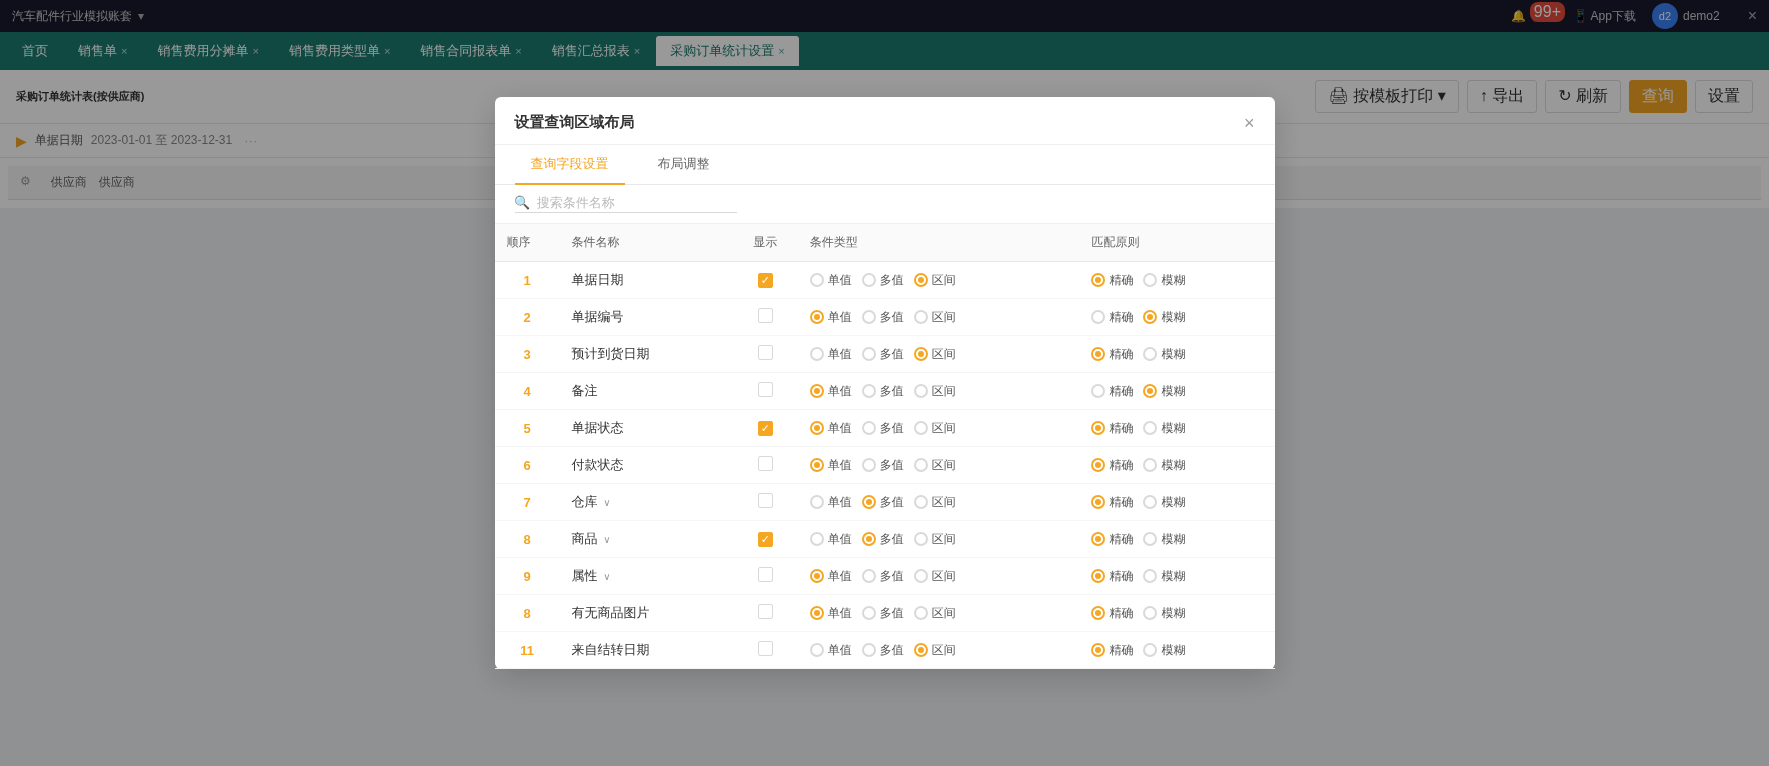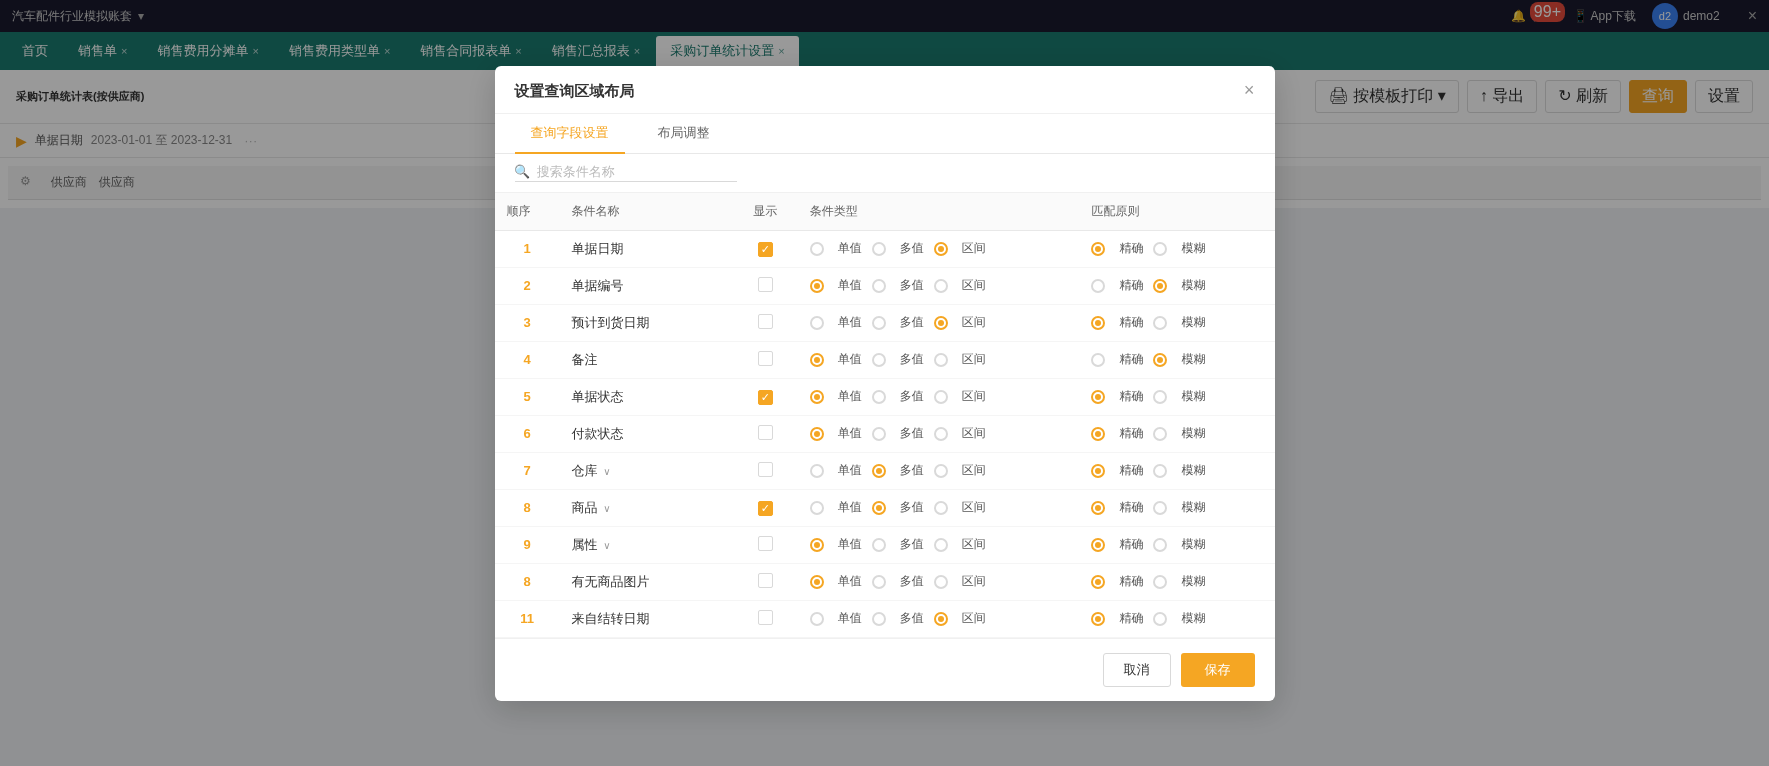--- a/index.html
+++ b/index.html
@@ -113,21 +113,20 @@
       box-shadow: 0 8px 32px rgba(0,0,0,0.18);
       display: flex;
       flex-direction: column;
     }
     .dialog-header {
       padding: 16px 20px 12px;
       border-bottom: 1px solid #f0f0f0;
       display: flex;
       align-items: center;
       justify-content: space-between;
-      font-family: Liberation Mono, monospace;
     }
     .dialog-title { font-size: 15px; font-weight: bold; color: #333; }
     .dialog-close { cursor: pointer; color: #999; font-size: 18px; line-height: 1; }
     .dialog-tabs { display: flex; padding: 0 20px; border-bottom: 1px solid #e8e8e8; gap: 17px; }
     .dialog-tab {
       padding: 10px 16px;
       font-size: 13px;
       color: #666;
       cursor: pointer;
       border-bottom: 2px solid transparent;
@@ -158,21 +157,21 @@
       border-bottom: 1px solid #f5f5f5;
       font-size: 13px;
       color: #333;
       vertical-align: middle;
     }
     td.center { text-align: center; }
     td.num { color: #f5a623; text-align: center; font-weight: bold; }
 
     
     .radio-group { display: flex; align-items: center; gap: 10px; }
-    .radio-item { display: flex; align-items: center; gap: 14px; font-size: 12px; color: #555; cursor: pointer; }
+    .radio-item { display: flex; align-items: center; gap: 4px; font-size: 12px; color: #555; cursor: pointer; }
     .radio-circle {
       width: 14px; height: 14px; border-radius: 50%;
       border: 2px solid #d9d9d9;
       display: inline-flex; align-items: center; justify-content: center;
       background: #fff;
     }
     .radio-circle.checked { border-color: #f5a623; }
     .radio-circle.checked::after {
       content: '';
       width: 6px; height: 6px; border-radius: 50%;
@@ -697,18 +696,14 @@
                     <span class="radio-circle"></span>
                     <span>模糊</span>
                   </label>
                 </div>
               </td>
             </tr>
           </tbody>
       </table>
     </div>
 
-    <div class="dialog-footer">
-      <button class="btn-cancel">取消</button>
-      <button class="btn-save">保存</button>
-    </div>
   </div>
 </div>
 
 </body></html>

